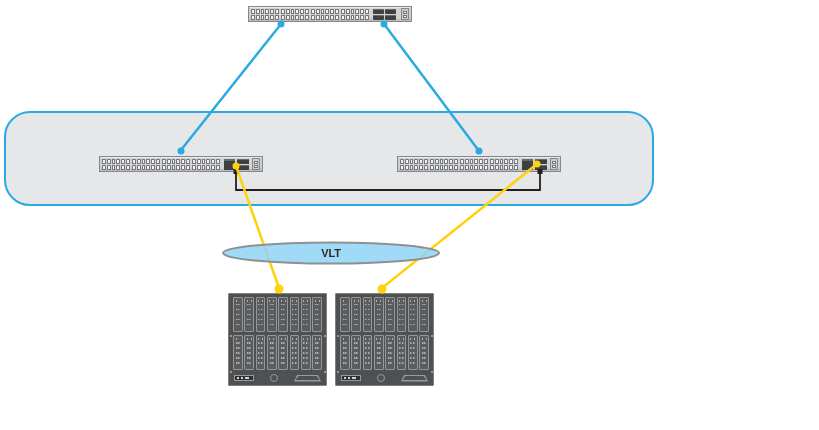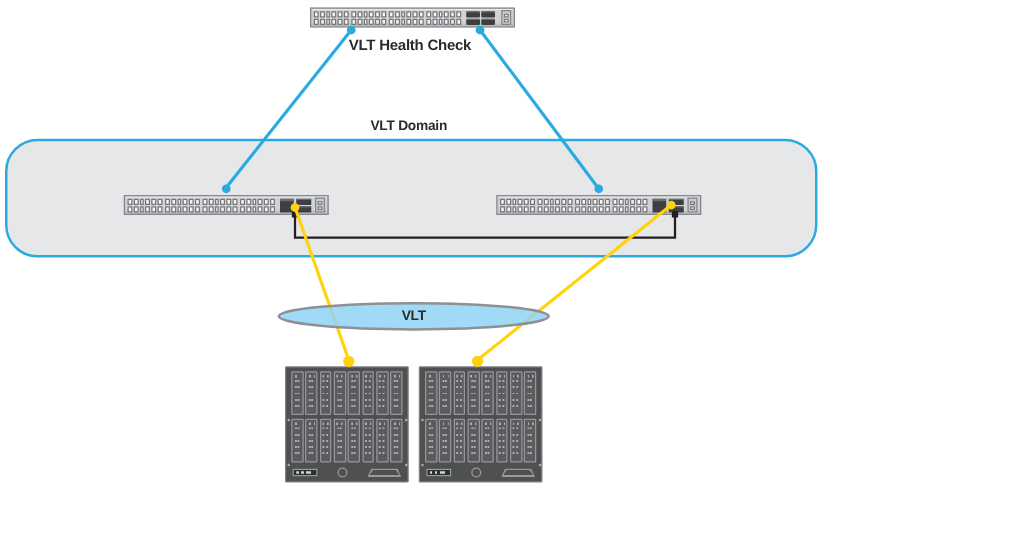--- a/index.html
+++ b/index.html
@@ -359,22 +359,20 @@
         <div class="lcd"></div>
         <div class="power-circle"></div>
         <div class="handle"></div>
       </div>
       <div class="screw" style="left: 1px; top: 41px;"></div>
       <div class="screw" style="left: 1px; top: 77px;"></div>
       <div class="screw" style="left: 95px; top: 41px;"></div>
       <div class="screw" style="left: 95px; top: 77px;"></div>
     </div>
 
-  <div class="lbl center sz12" style="left:248px;top:29px;width:160px;">VLT Health Check</div>
-  <div class="lbl center sz11" style="left:247px;top:95px;width:160px;">VLT Domain</div>
   <div class="lbl center sz11" style="left:33px;top:136px;width:160px;">Chassis Role Primary</div>
   <div class="lbl center sz11" style="left:476px;top:136px;width:160px;">Chassis Role Secondary</div>
   <div class="lbl right sz11" style="left:0px;top:153px;width:96px;">VLT Peer Device</div>
   <div class="lbl sz11" style="left:565px;top:153px;">VLT Peer Device</div>
 
   <div class="lbl right sz9" style="left:128px;top:174px;width:100px;">
     <div>VLT</div>
     <div>port</div>
   </div>
   <div class="lbl sz9" style="left:545px;top:174px;">

